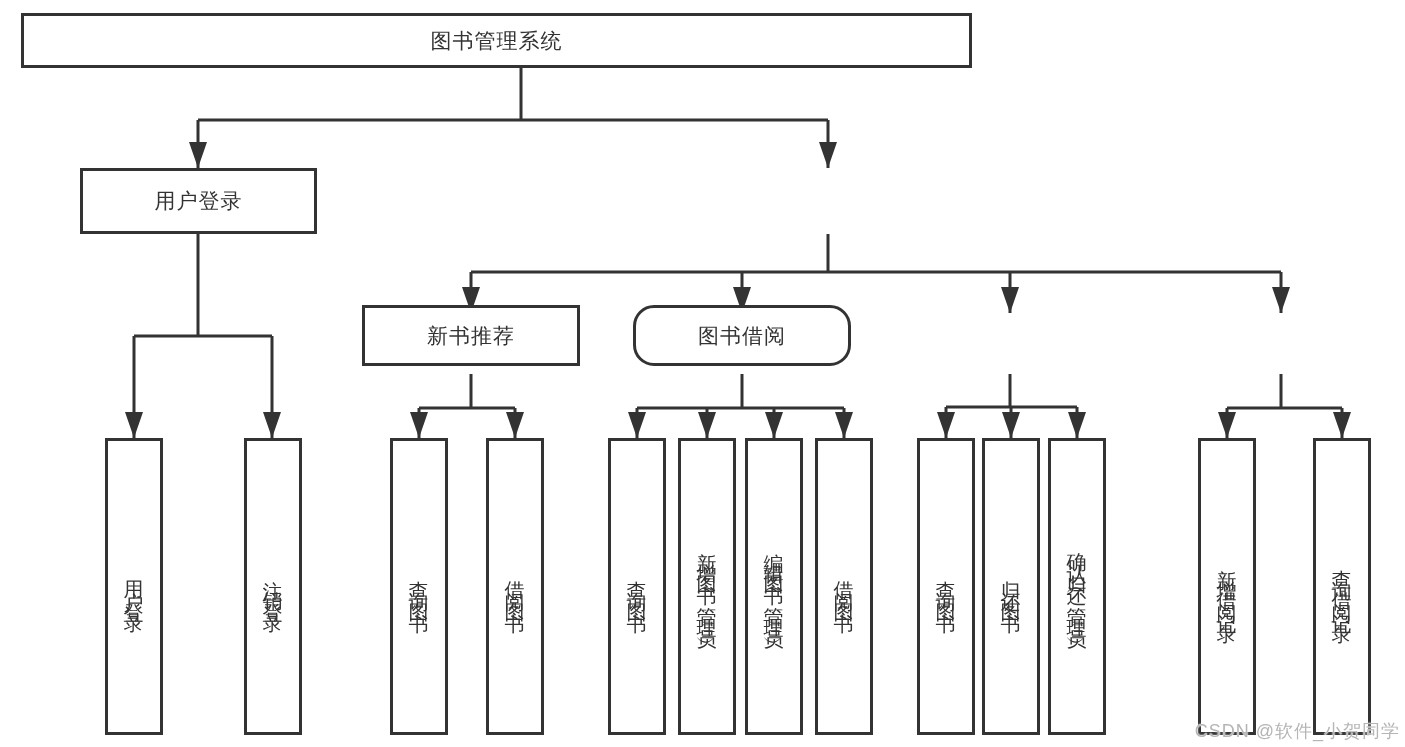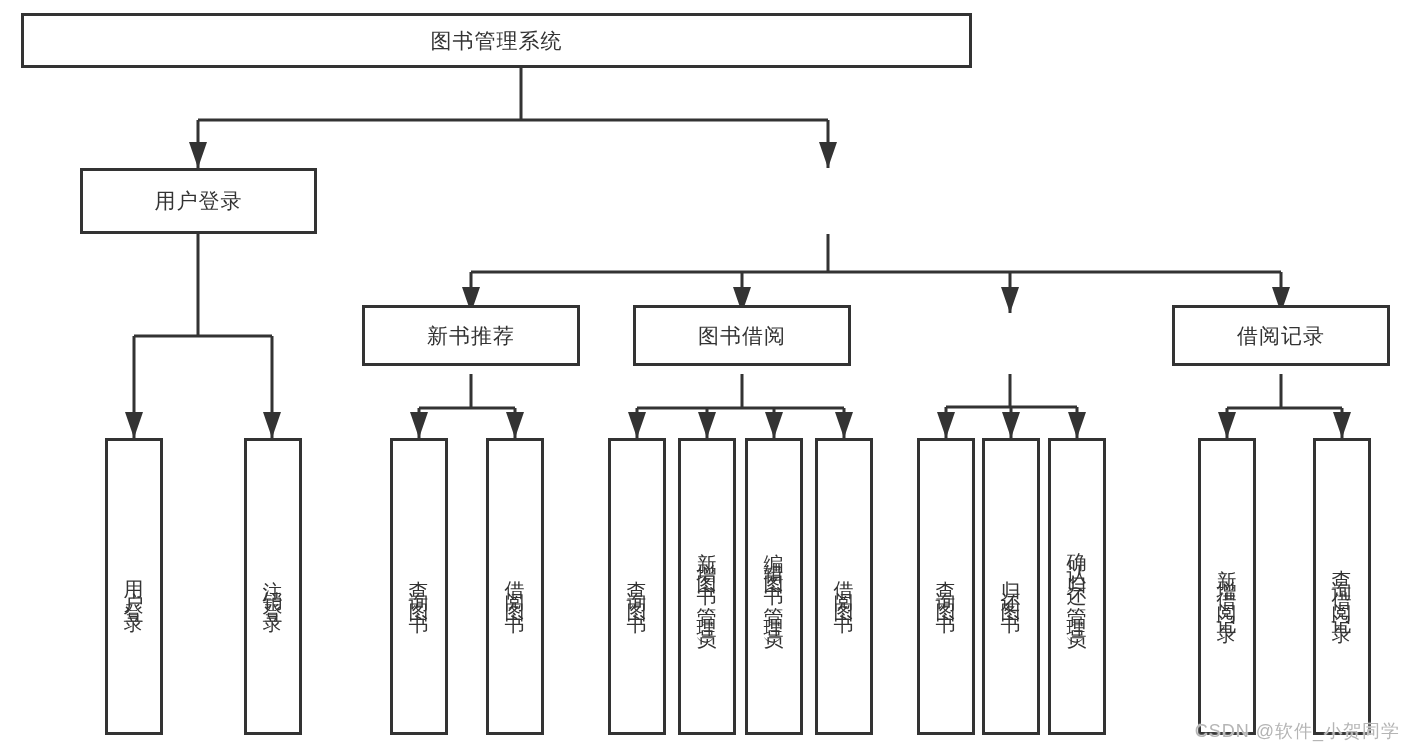--- a/index.html
+++ b/index.html
@@ -104,22 +104,21 @@
       <polygon points="1218,412 1236,412 1227,438"></polygon>
       <polygon points="1333,412 1351,412 1342,438"></polygon>
     </g>
   </svg>
 
   <div class="node root-node">图书管理系统</div>
 
   <div class="node l2-node" style="left:80px;width:237px;">用户登录</div>
 
   <div class="node l3-node" style="left:362px;width:218px;">新书推荐</div>
-  <div class="node l3-node" style="left:633px;width:218px;">图书借阅</div>
-  <div class="node l3-node" style="left:1172px;width:218px;">借阅记录</div>
+  <div class="node l3-node" style="left:633px;width:218px;border-radius:21px;">图书借阅</div>
 
   <div class="node leaf-node" style="left:105px;">
     <span class="vtext">用户登录</span>
   </div>
   <div class="node leaf-node" style="left:244px;">
     <span class="vtext">注销登录</span>
   </div>
 
   <div class="node leaf-node" style="left:390px;">
     <span class="vtext">查询图书</span>

